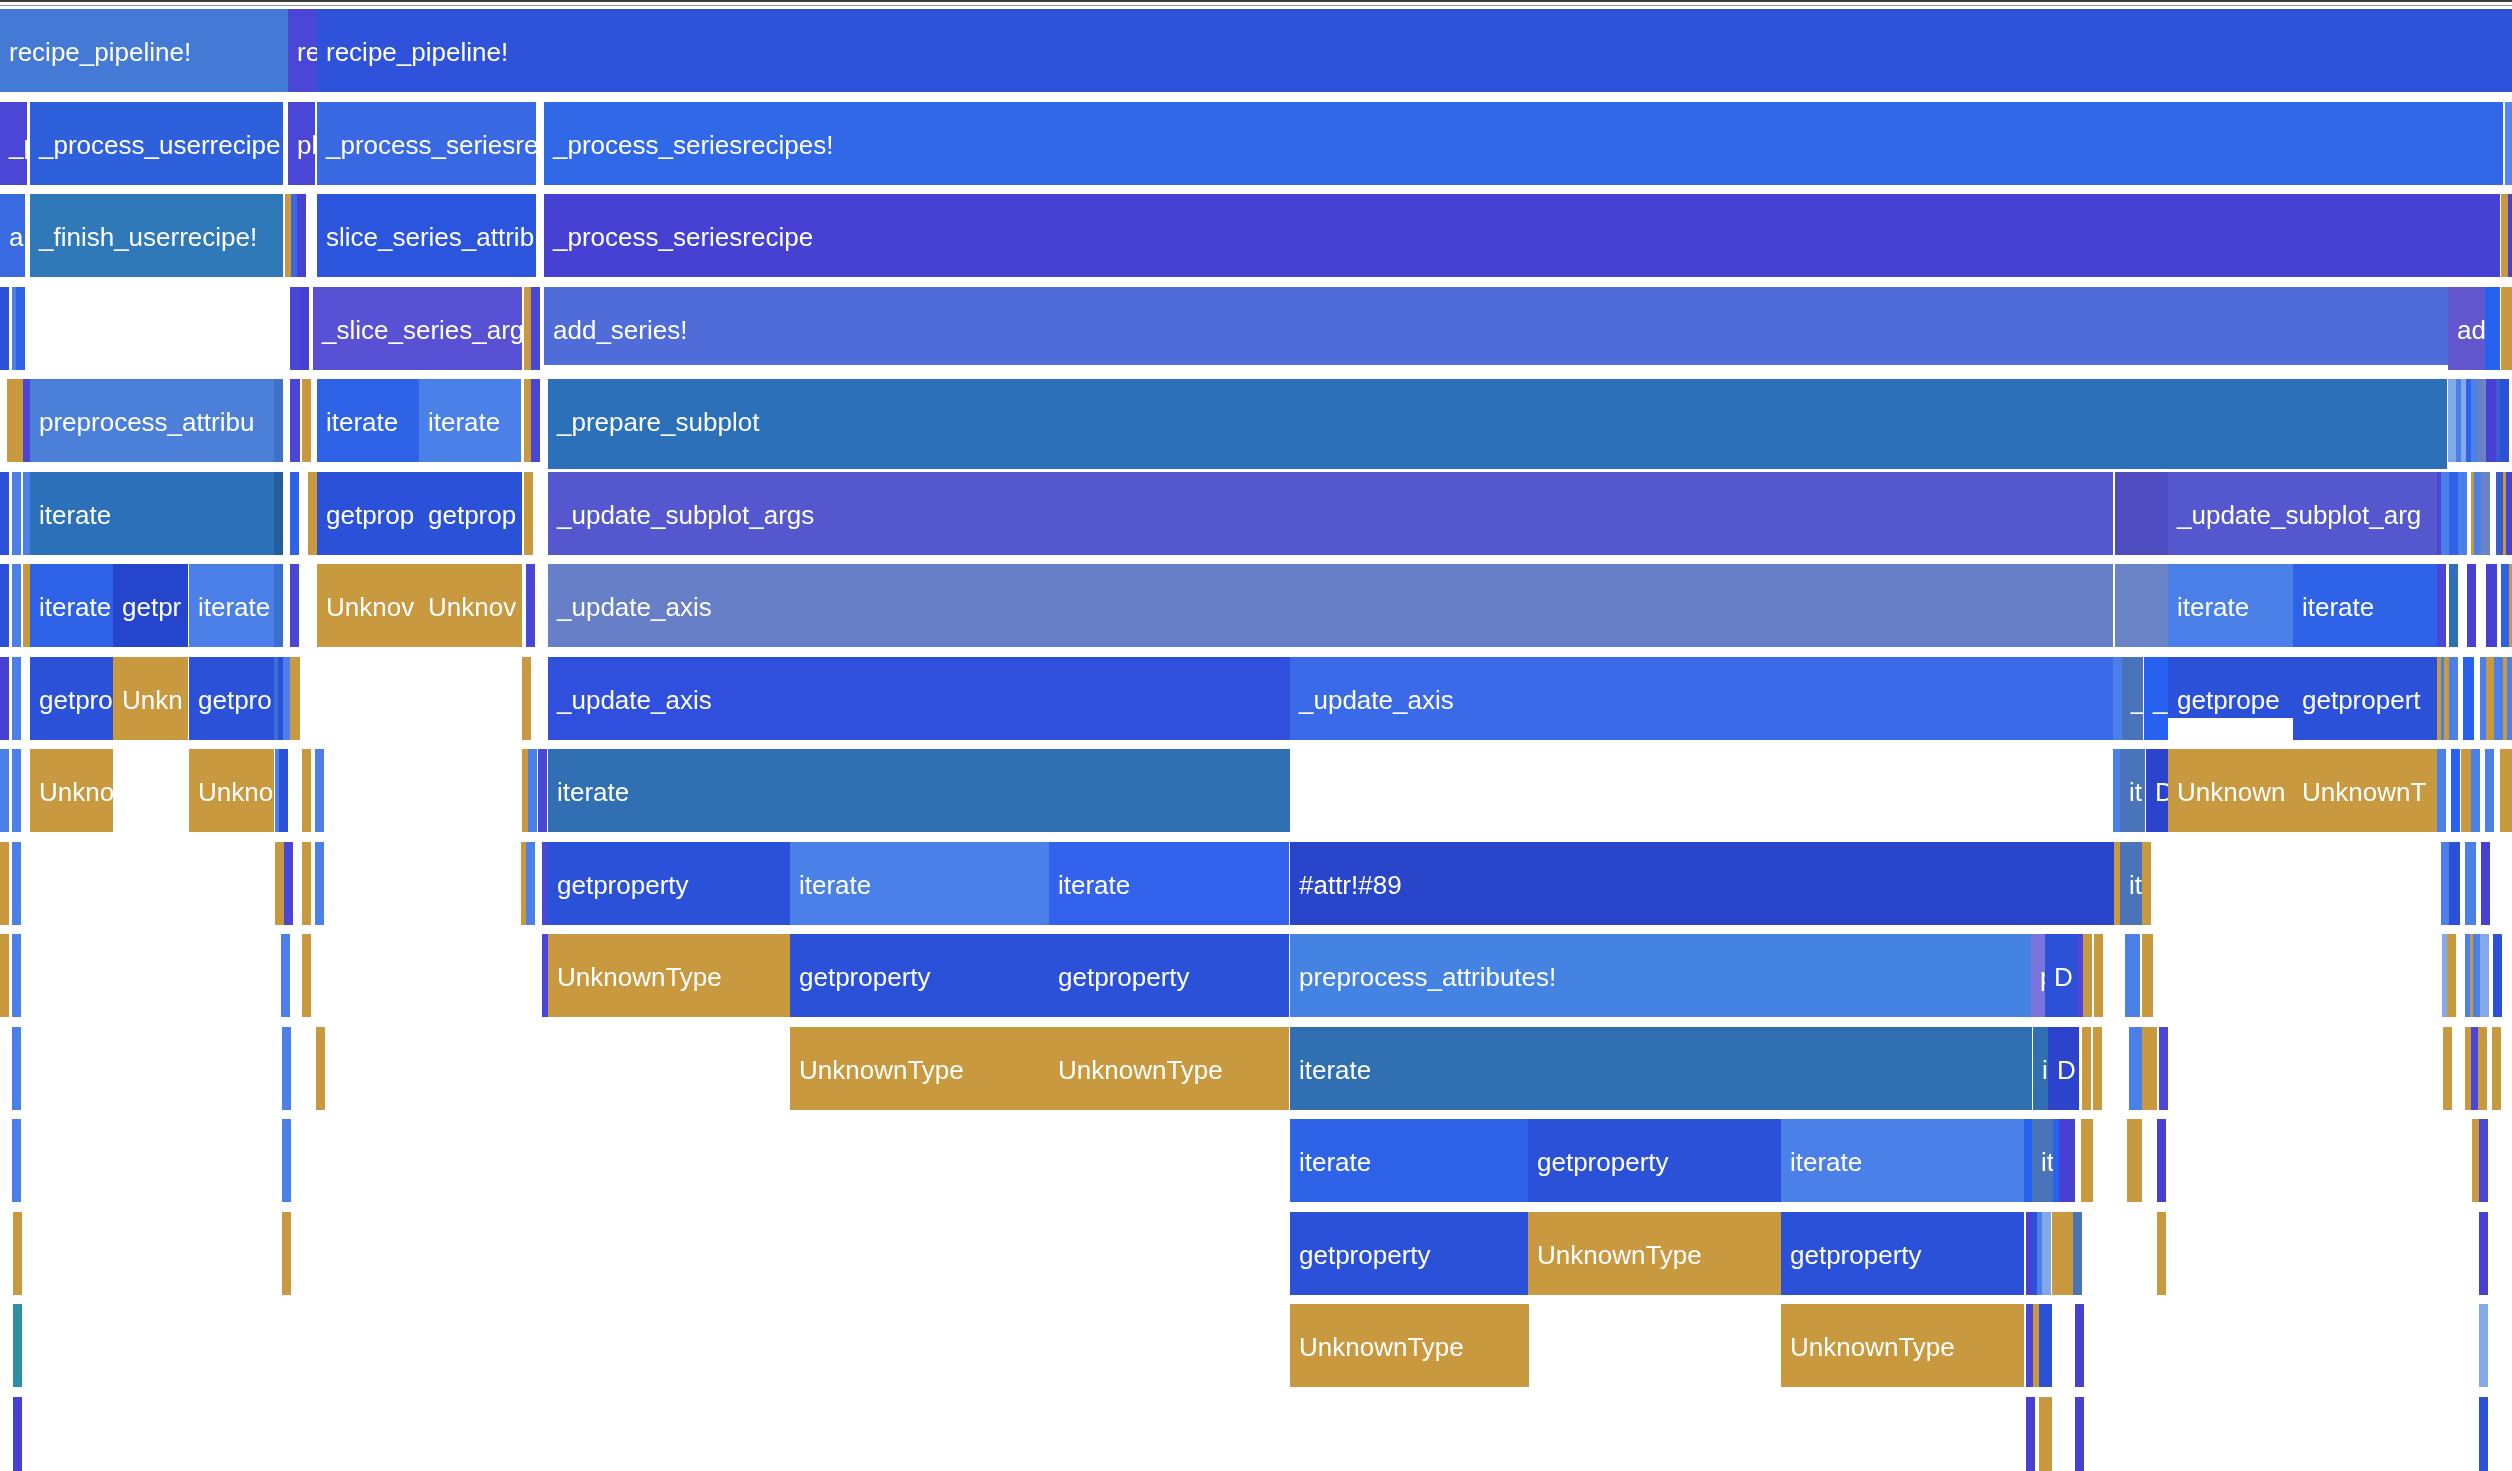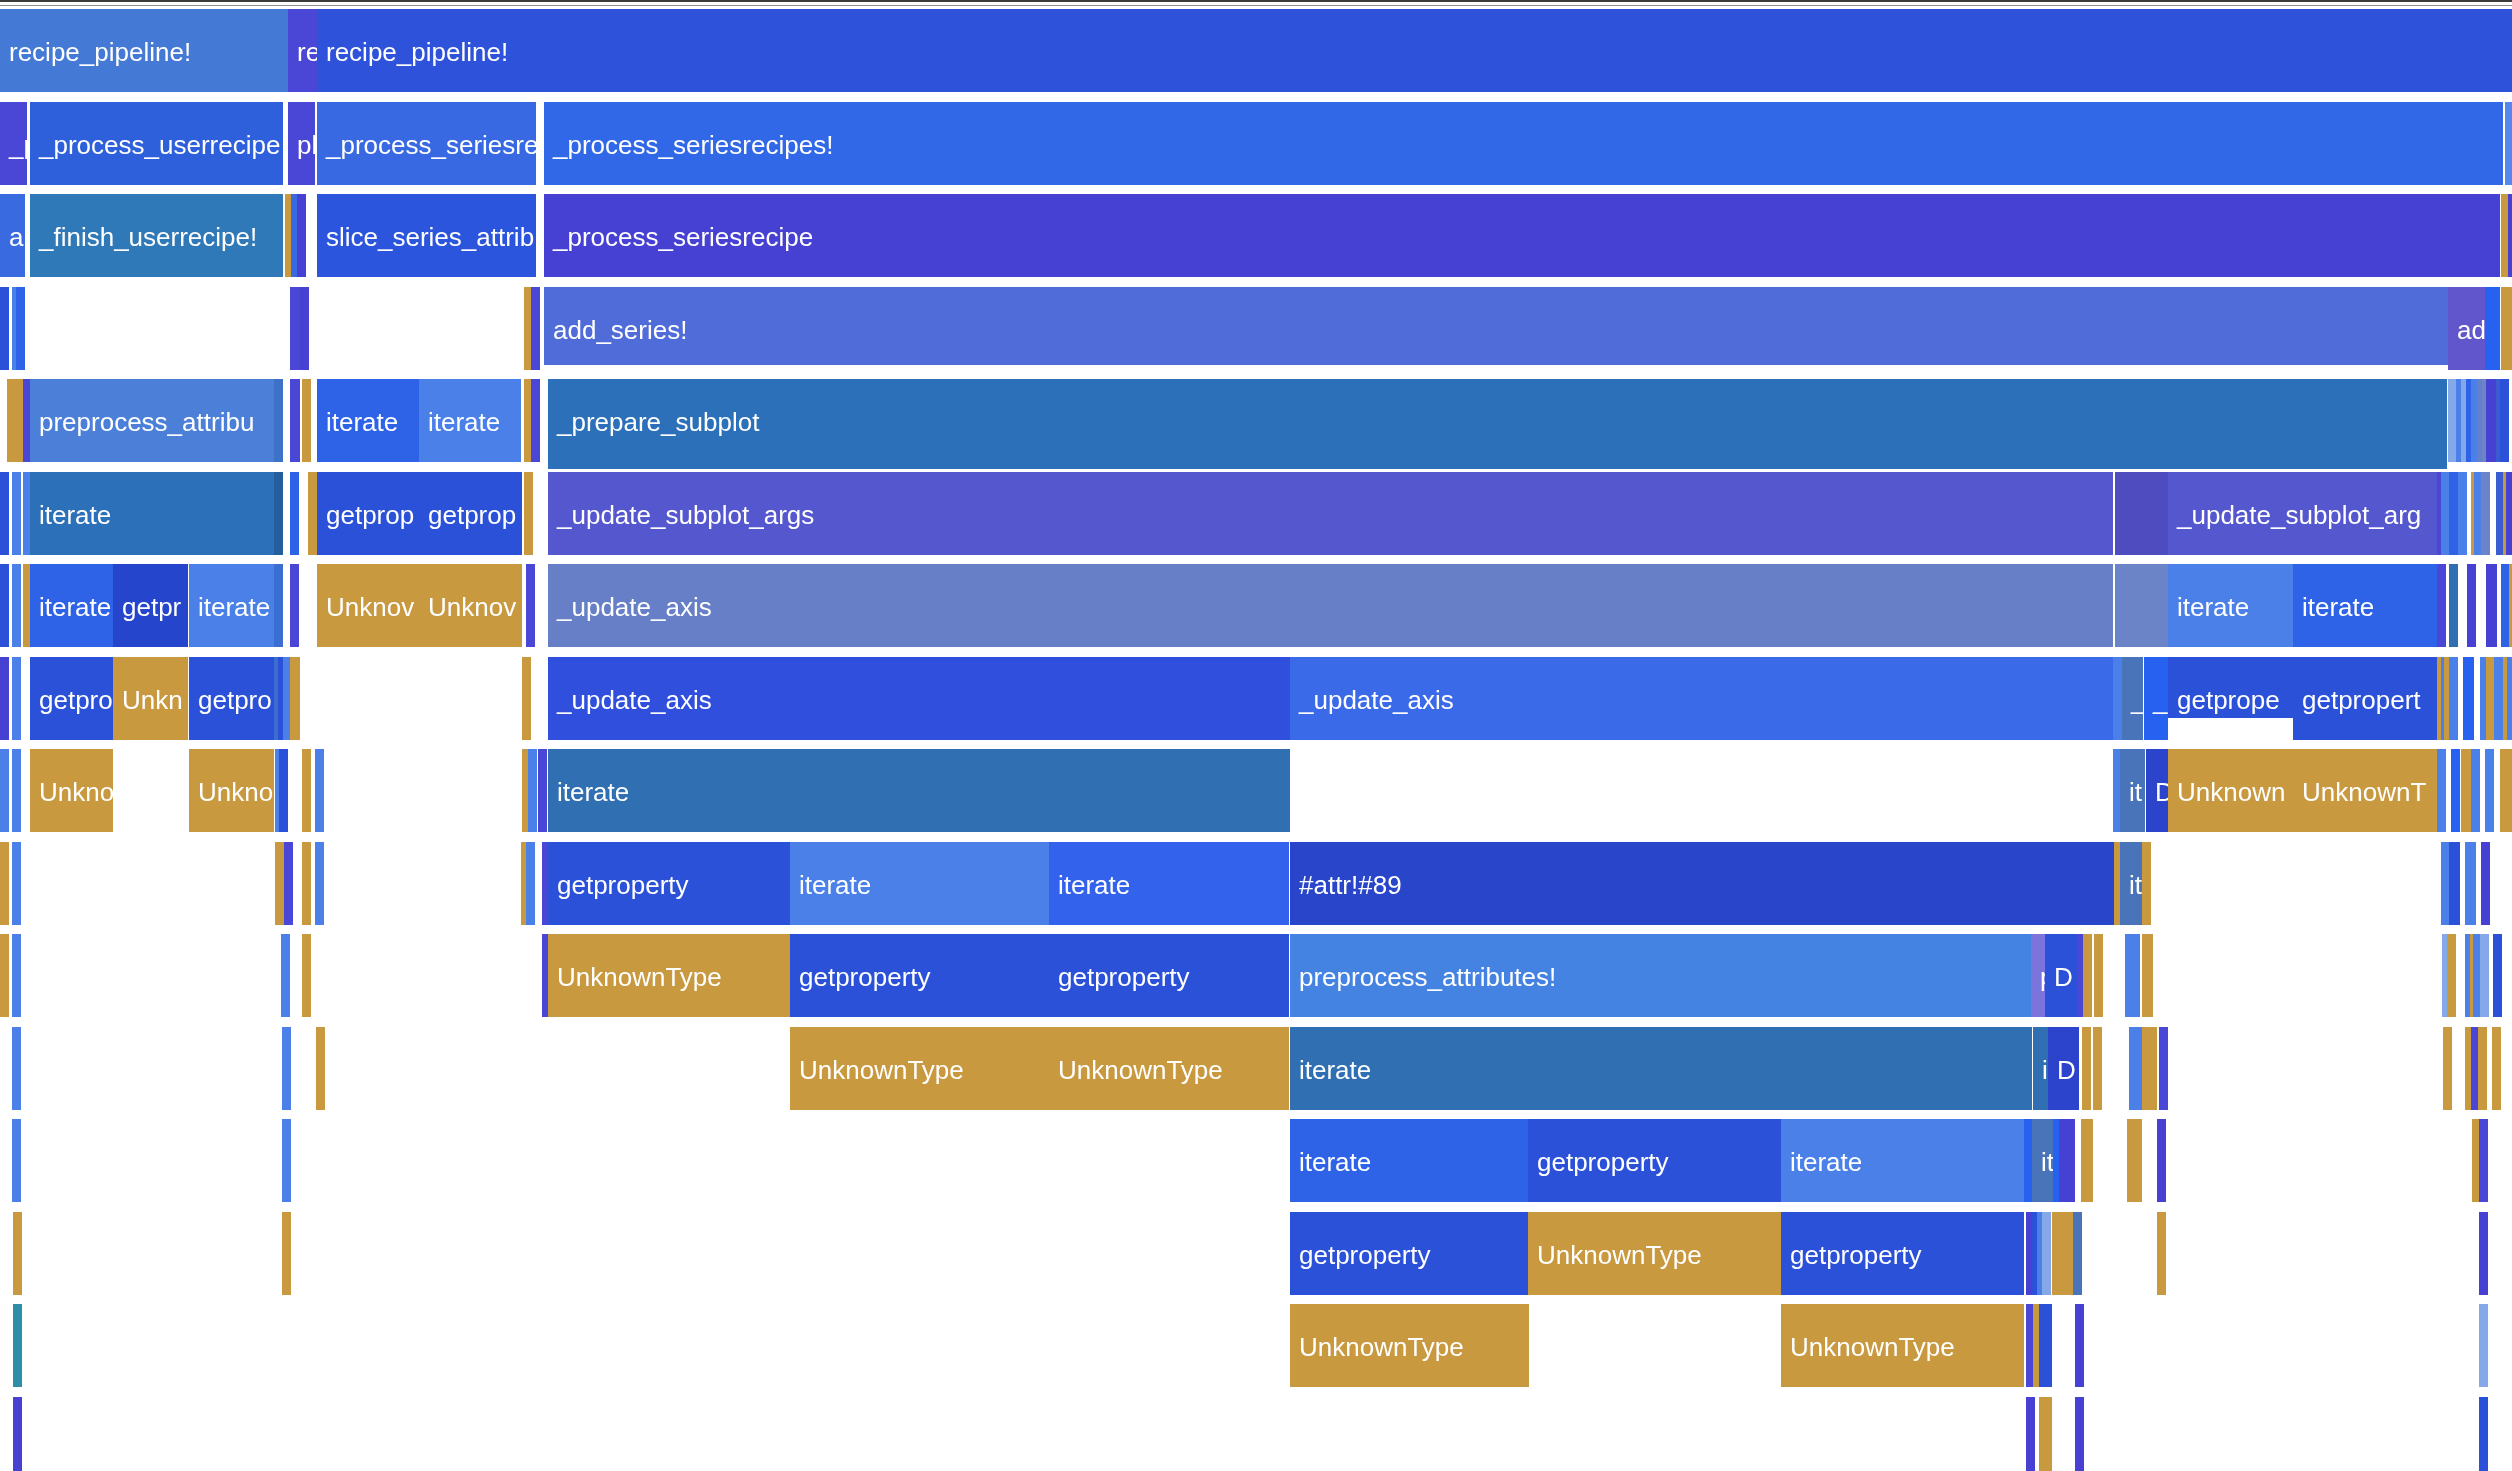--- a/index.html
+++ b/index.html
@@ -45,20 +45,21 @@
     <div class="blk" style="left: 297px; top: 194px; width: 4.5px; height: 83px; line-height: 83px; background: rgb(71, 65, 211);"></div>
     <div class="blk" style="left: 317px; top: 194px; width: 219px; height: 83px; line-height: 83px; background: rgb(43, 85, 220);"><span>slice_series_attrib</span></div>
     <div class="blk" style="left: 544px; top: 194px; width: 1956px; height: 83px; line-height: 83px; background: rgb(71, 65, 211);"><span>_process_seriesrecipe</span></div>
     <div class="blk" style="left: 2501px; top: 194px; width: 6.3px; height: 83px; line-height: 83px; background: rgb(201, 153, 63);"></div>
     <div class="blk" style="left: 2508px; top: 194px; width: 4.5px; height: 83px; line-height: 83px; background: rgb(71, 65, 211);"></div>
     <div class="blk" style="left: 0px; top: 287px; width: 4.5px; height: 83px; line-height: 83px; background: rgb(43, 81, 216);"></div>
     <div class="blk" style="left: 11.8px; top: 287px; width: 3.6px; height: 83px; line-height: 83px; background: rgb(74, 128, 232);"></div>
     <div class="blk" style="left: 16.3px; top: 287px; width: 2.7px; height: 83px; line-height: 83px; background: rgb(46, 99, 232);"></div>
     <div class="blk" style="left: 290px; top: 287px; width: 10px; height: 83px; line-height: 83px; background: rgb(75, 71, 214);"></div>
     <div class="blk" style="left: 300px; top: 287px; width: 3.6px; height: 83px; line-height: 83px; background: rgb(71, 65, 211);"></div>
+    <div class="blk" style="left: 313px; top: 287px; width: 209px; height: 83px; line-height: 83px; background: rgb(89, 81, 211);"><span>_slice_series_arg</span></div>
     <div class="blk" style="left: 524px; top: 287px; width: 5.4px; height: 83px; line-height: 83px; background: rgb(201, 153, 63);"></div>
     <div class="blk" style="left: 531px; top: 287px; width: 5.4px; height: 83px; line-height: 83px; background: rgb(75, 71, 214);"></div>
     <div class="blk" style="left: 544px; top: 287px; width: 1904px; height: 78px; line-height: 83px; background: rgb(79, 108, 217);"><span>add_series!</span></div>
     <div class="blk" style="left: 2448px; top: 287px; width: 37px; height: 83px; line-height: 83px; background: rgb(97, 86, 204);"><span>ad</span></div>
     <div class="blk" style="left: 2485px; top: 287px; width: 15.4px; height: 83px; line-height: 83px; background: rgb(39, 97, 239);"></div>
     <div class="blk" style="left: 2501px; top: 287px; width: 4.5px; height: 83px; line-height: 83px; background: rgb(201, 153, 63);"></div>
     <div class="blk" style="left: 2510px; top: 287px; width: 2.7px; height: 83px; line-height: 83px; background: rgb(201, 153, 63);"></div>
     <div class="blk" style="left: 7.3px; top: 379px; width: 4.5px; height: 83px; line-height: 83px; background: rgb(201, 153, 63);"></div>
     <div class="blk" style="left: 15.4px; top: 379px; width: 4.5px; height: 83px; line-height: 83px; background: rgb(201, 153, 63);"></div>
     <div class="blk" style="left: 23px; top: 379px; width: 4.5px; height: 83px; line-height: 83px; background: rgb(75, 71, 214);"></div>

